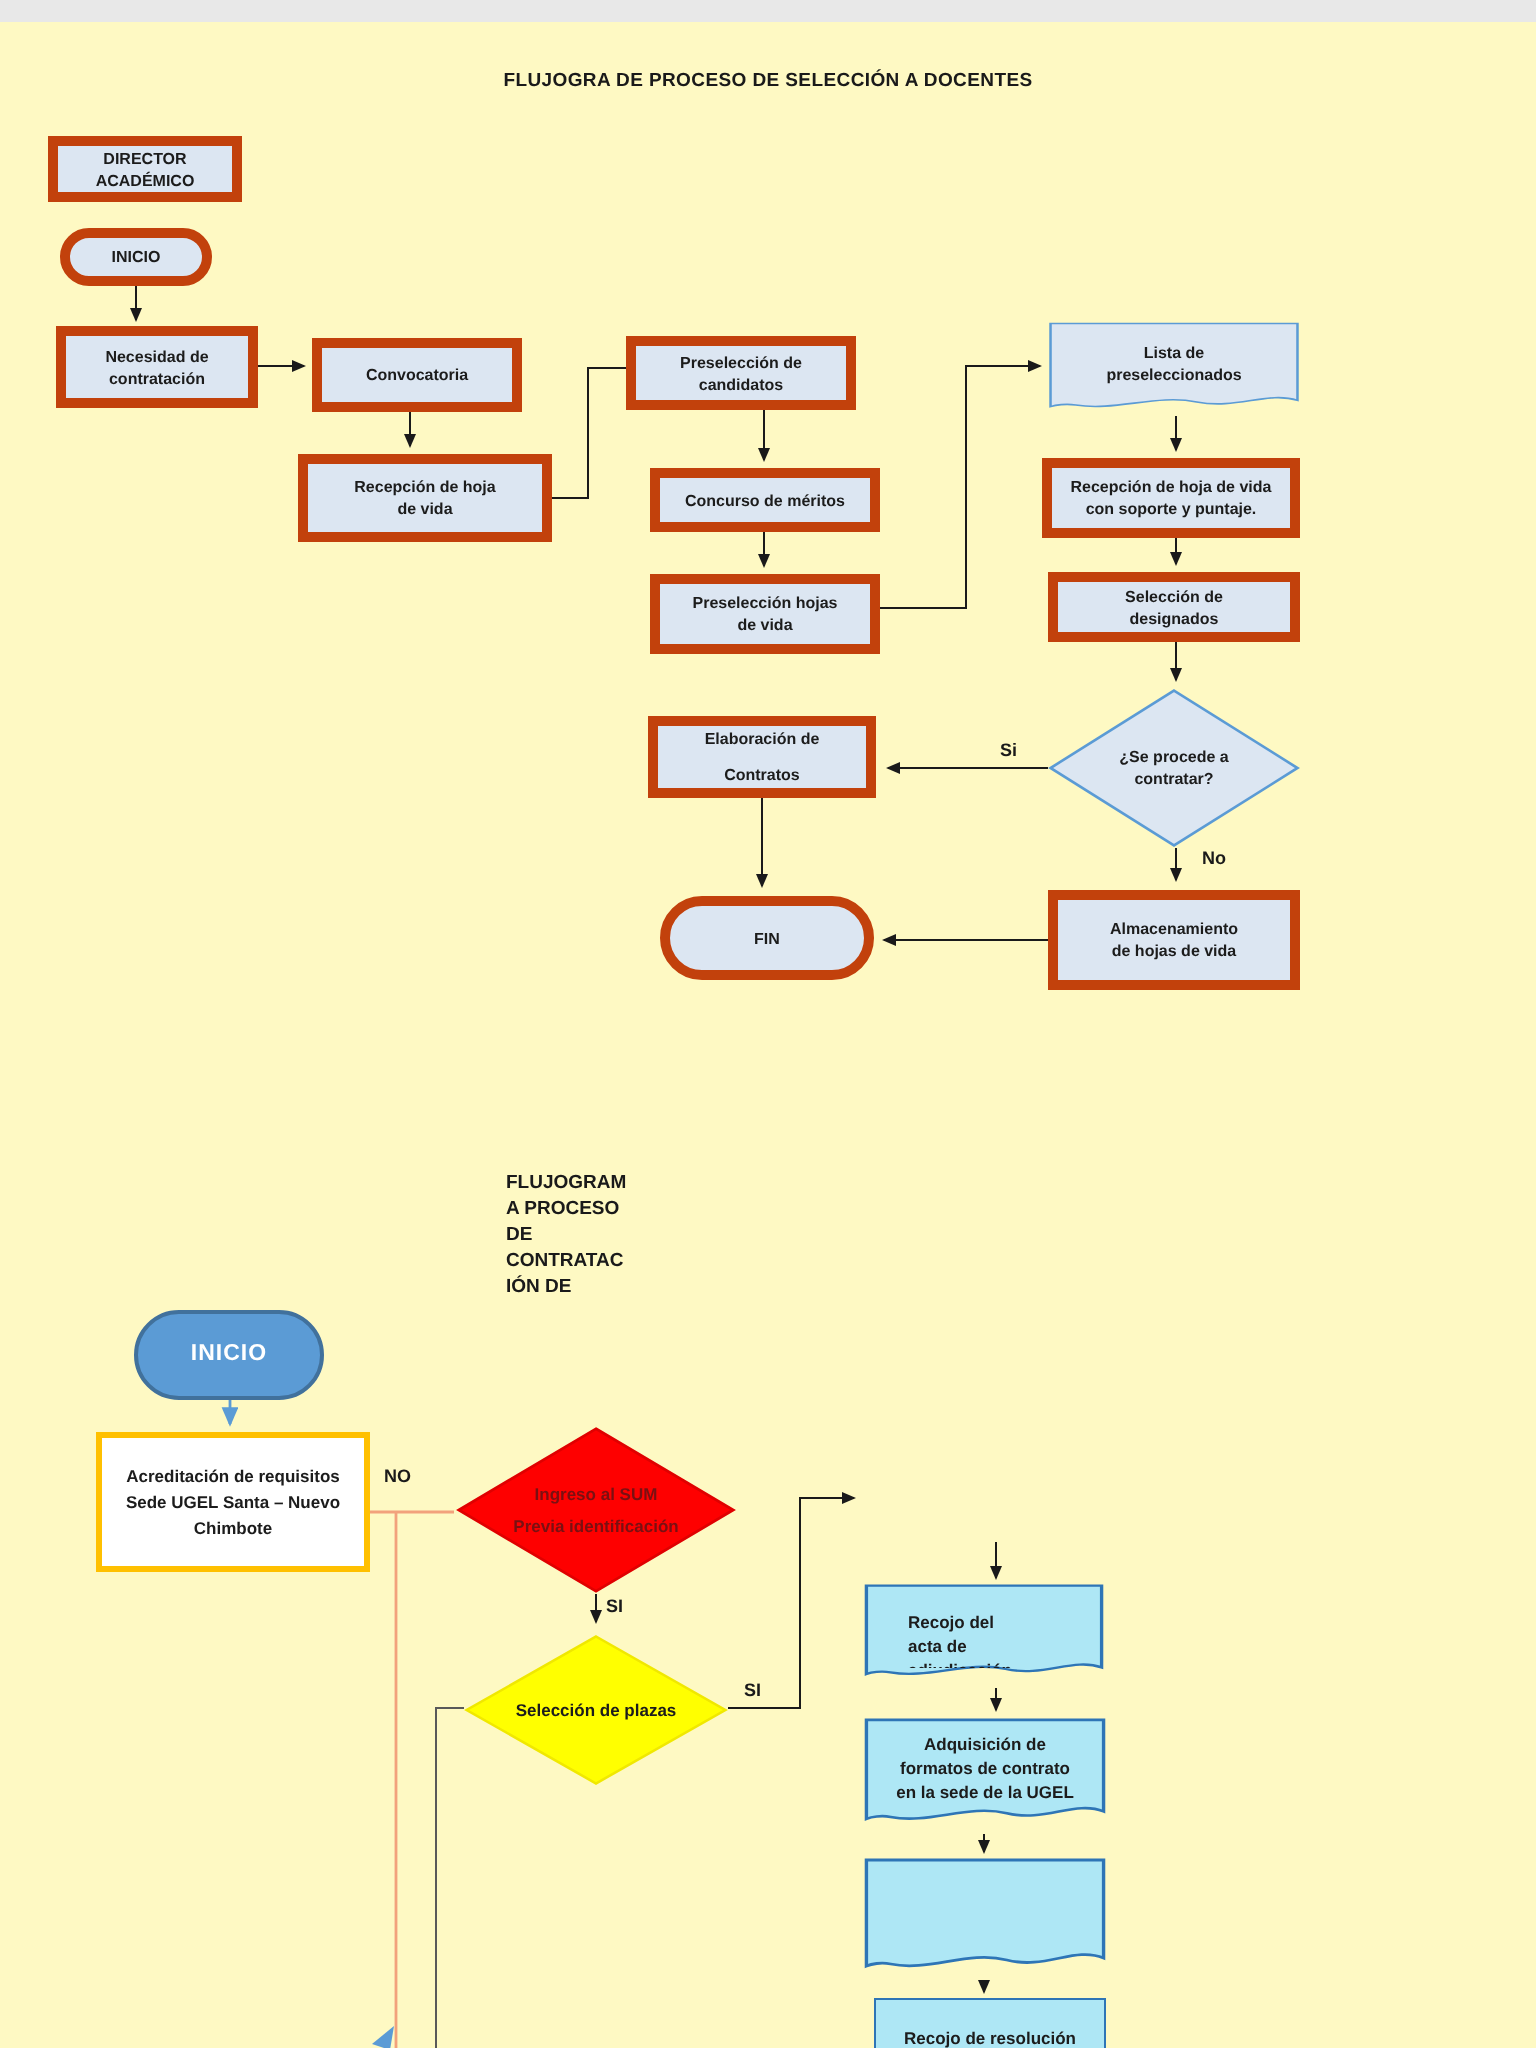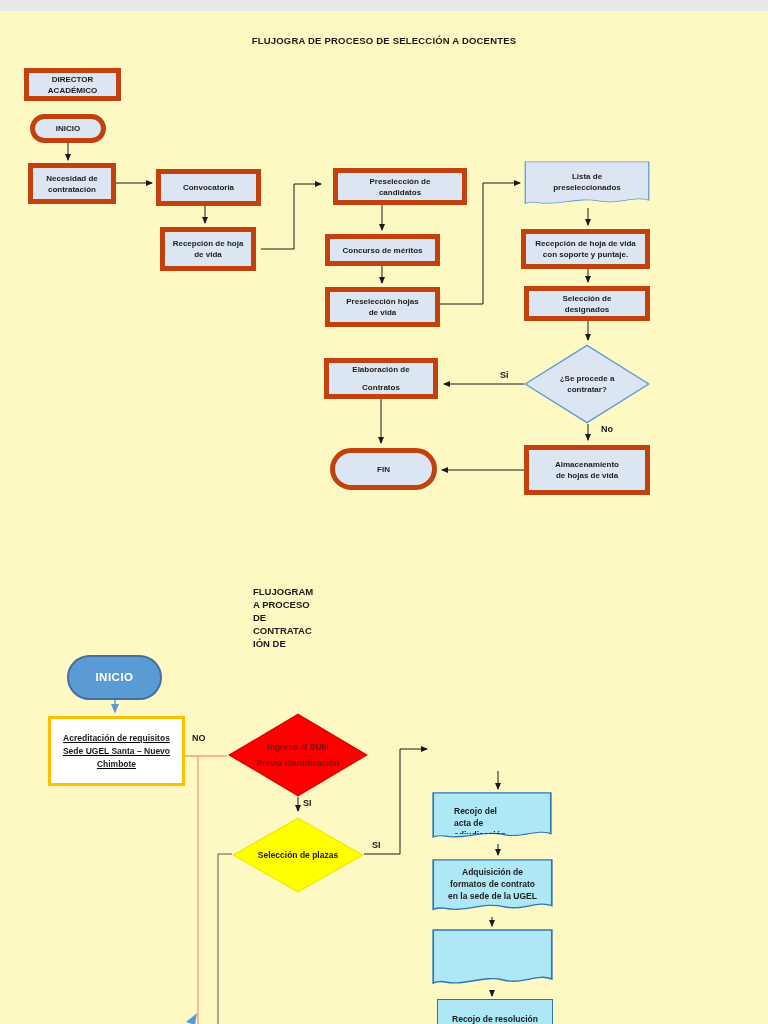--- a/index.html
+++ b/index.html
@@ -19,21 +19,21 @@
   .doc1 path{fill:#dce6f2;stroke:#5b9bd5;stroke-width:1;}
   .doc2 path{fill:#aee7f5;stroke:#2e75b6;stroke-width:1.4;}
   .dia1 polygon{fill:#dce6f2;stroke:#5b9bd5;stroke-width:1;}
   .diaRed polygon{fill:#fe0000;stroke:#e00000;stroke-width:1;}
   .diaYel polygon{fill:#ffff00;stroke:#f0e800;stroke-width:1;}
   .lbl-red{color:#7a1012;font-size:8.5px;}
   .lbl-c2{font-size:8.5px;line-height:12px;}
   .elab .lbl{line-height:18px;}
   .inicio2{background:#5b9bd5;border:2px solid #41719c;border-radius:23px;}
   .inicio2 .lbl{color:#ffffff;font-size:11.5px;letter-spacing:.5px;}
-  .acred{background:#ffffff;border:3px solid #ffc000;text-decoration:underline;}
+  .acred{background:#ffffff;border:3px solid #ffc000;}
   .acred .lbl{font-size:8.5px;line-height:13px;}
   .firma{background:#ffffff;border:2px solid #92d050;}
   .cyanrect{background:#aee7f5;border:1.5px solid #2e75b6;}
   .clip3{display:block;height:33px;overflow:hidden;text-align:center;}
   .flabel{position:absolute;font-size:9px;font-weight:bold;color:#1a1a1a;z-index:3;}
   #wires{position:absolute;left:0;top:0;width:768px;height:1024px;z-index:0;}
   #wires polyline{fill:none;}
 </style>
 </head>
 <body>
@@ -82,35 +82,35 @@
 
   <div class="node rect1" style="left:24px;top:57px;width:97px;height:33px">
     <span class="lbl">DIRECTOR
 ACADÉMICO</span>
     </div>
 
   <div class="node rect1 stadium" style="left:30px;top:103px;width:76px;height:29px">
     <span class="lbl">INICIO</span>
     </div>
 
-  <div class="node rect1" style="left:28px;top:152px;width:88px;height:41px">
+  <div class="node rect1" style="left:28px;top:152px;width:101px;height:41px">
     <span class="lbl">Necesidad de
 contratación</span>
     </div>
 
   <div class="node rect1" style="left:156px;top:158px;width:105px;height:37px">
     <span class="lbl">Convocatoria</span>
     </div>
 
-  <div class="node rect1" style="left:160px;top:216px;width:96px;height:44px">
+  <div class="node rect1" style="left:149px;top:216px;width:127px;height:44px">
     <span class="lbl">Recepción de hoja
 de vida</span>
     </div>
 
-  <div class="node rect1" style="left:333px;top:157px;width:134px;height:37px">
+  <div class="node rect1" style="left:313px;top:157px;width:115px;height:37px">
     <span class="lbl">Preselección de
 candidatos</span>
     </div>
 
   <div class="node rect1" style="left:325px;top:223px;width:115px;height:32px">
     <span class="lbl">Concurso de méritos</span>
     </div>
 
   <div class="node rect1" style="left:325px;top:276px;width:115px;height:40px">
     <span class="lbl">Preselección hojas

